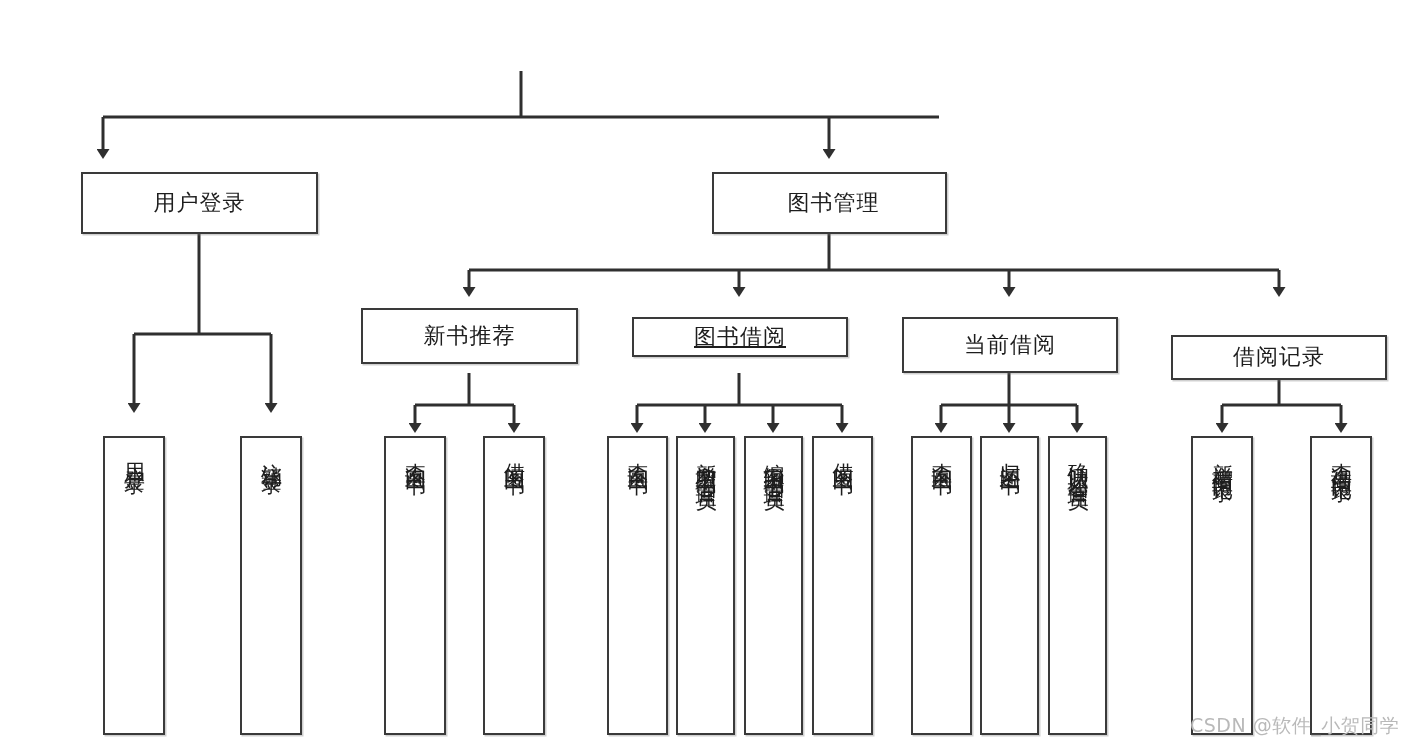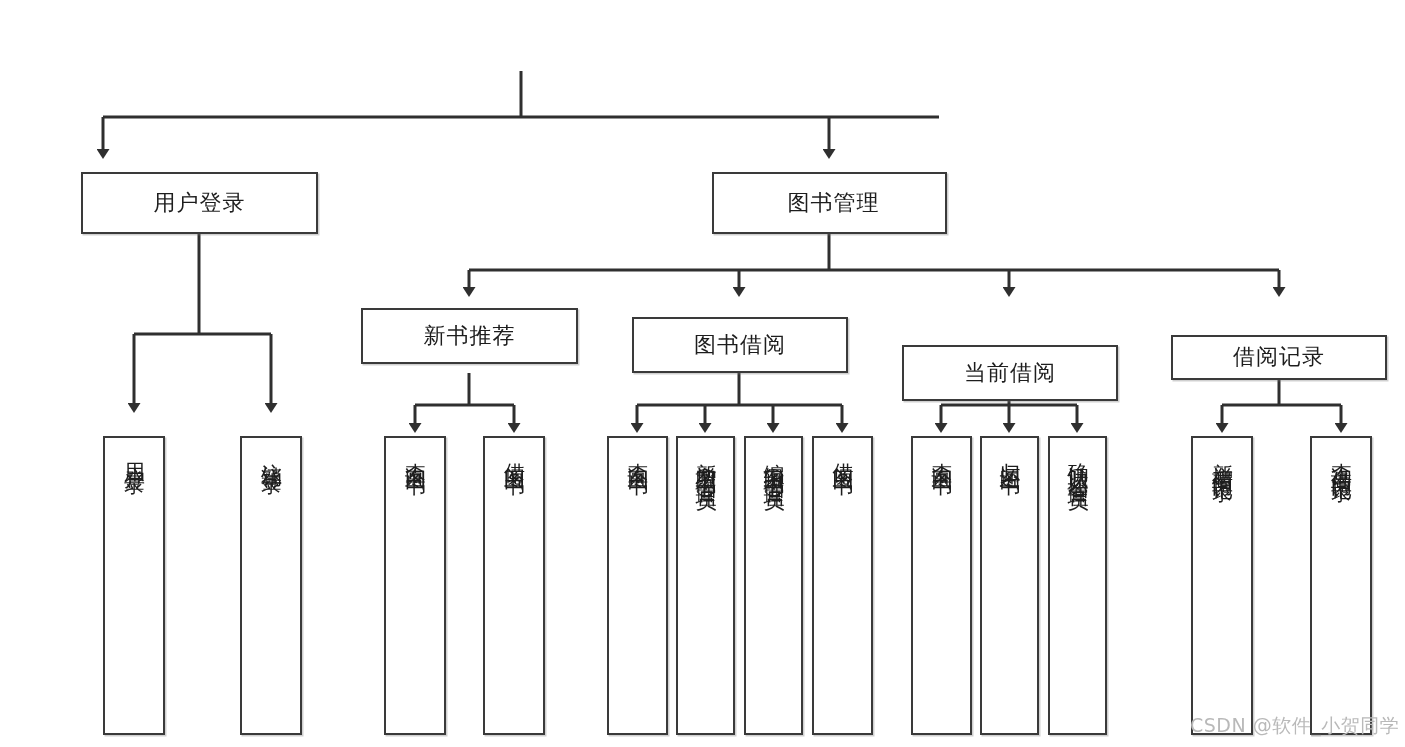--- a/index.html
+++ b/index.html
@@ -127,24 +127,24 @@
   <div class="node h" style="left:81px; top:172px; width:237px; height:62px;">
     <span>用户登录</span>
   </div>
   <div class="node h" style="left:712px; top:172px; width:235px; height:62px;padding-left:8px;">
     <span>图书管理</span>
   </div>
 
   <div class="node h" style="left:361px; top:308px; width:217px; height:56px;">
     <span>新书推荐</span>
   </div>
-  <div class="node h" style="left:632px; top:317px; width:216px; height:56px;">
+  <div class="node h" style="left:632px; top:317px; width:216px; height:40px;text-decoration:underline;">
     <span>图书借阅</span>
   </div>
-  <div class="node h" style="left:902px; top:317px; width:216px; height:56px;margin-top:28px;">
+  <div class="node h" style="left:902px; top:317px; width:216px; height:56px;">
     <span>当前借阅</span>
   </div>
   <div class="node h" style="left:1171px; top:335px; width:216px; height:45px;">
     <span>借阅记录</span>
   </div>
 
   <div class="node v" style="left:103px; top:436px; width:62px; height:299px;">
     <span class="vtext">用户登录</span>
   </div>
   <div class="node v" style="left:240px; top:436px; width:62px; height:299px;">

